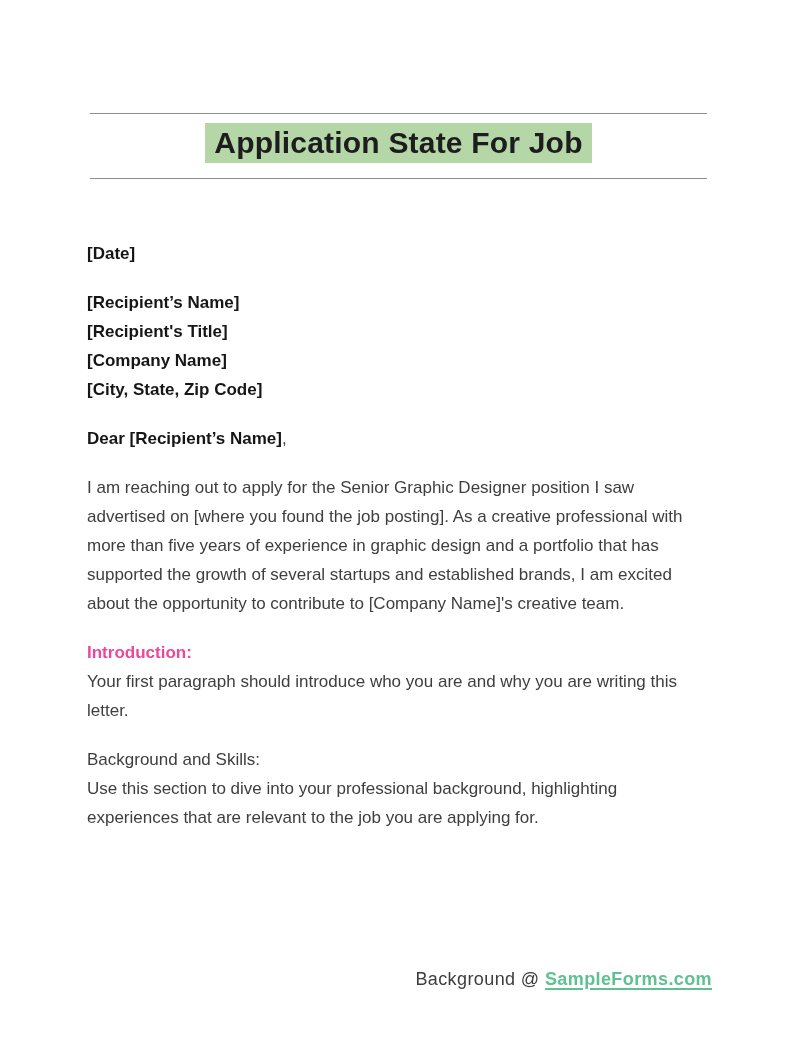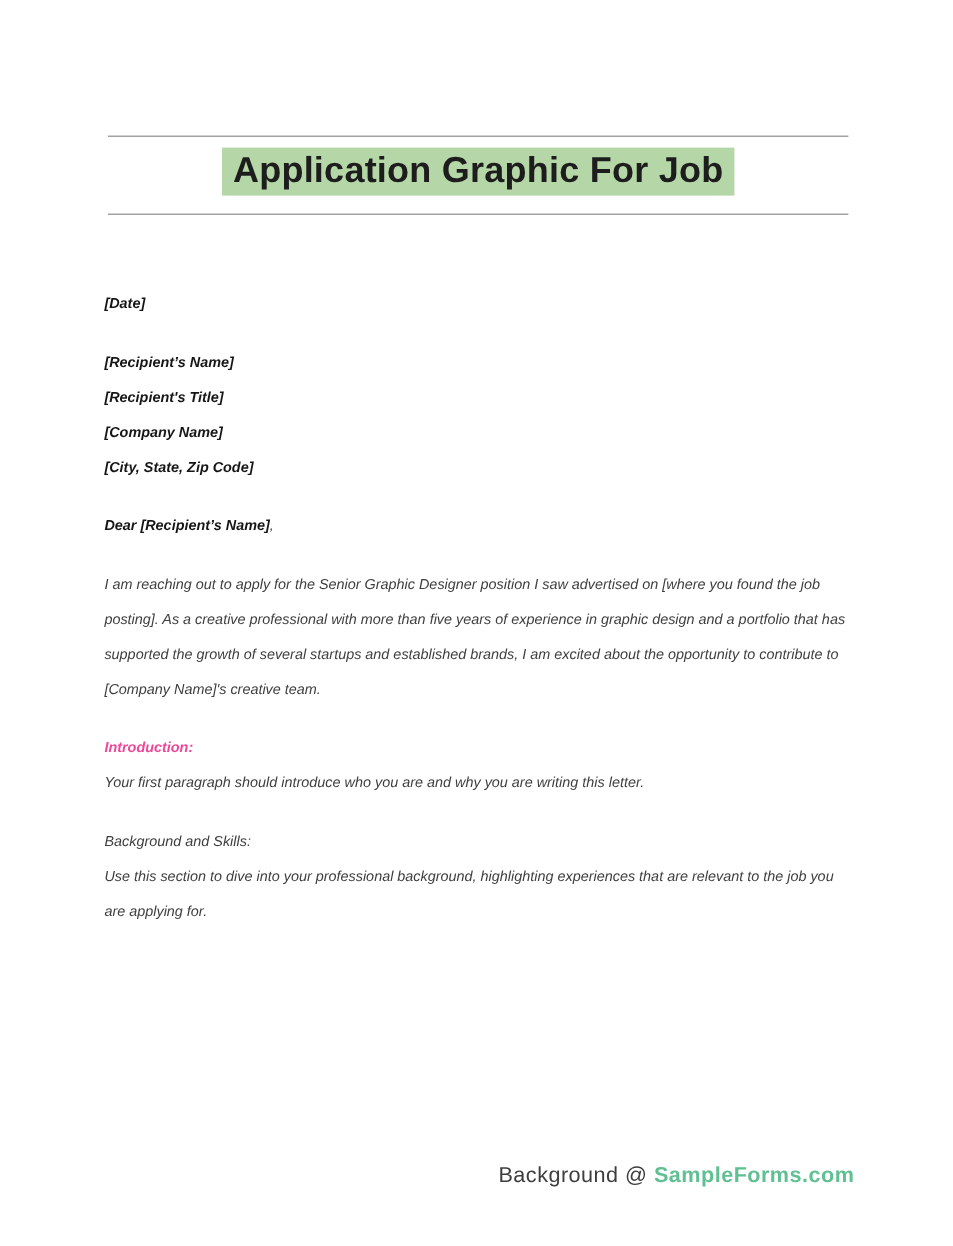--- a/index.html
+++ b/index.html
@@ -26,55 +26,55 @@
     font-size: 30px;
     line-height: 34px;
     font-weight: bold;
     color: #1d1d1d;
     letter-spacing: 0.2px;
   }
   
   .letter {
     margin: 60px 87px 0 87px;
     width: 620px;
-    font-size: 12px;
+    font-size: 17px;
     line-height: 29px;
     color: #3e3e3e;
-    font-style: italic;
   }
   .letter p { margin: 0 0 20px 0; }
   .bold { font-weight: bold; color: #161616; }
   .section-label { display: block; }
   .section-label.is-bold { font-weight: bold; color: #ec4899; }
   
   .footer {
     position: absolute;
     top: 967px;
     right: 82px;
     font-size: 18px;
     line-height: 24px;
     color: #3d3d3d;
     letter-spacing: 0.4px;
     white-space: nowrap;
   }
   .footer-link {
     font-weight: bold;
     color: #5fc092;
+    text-decoration: underline;
     text-decoration-thickness: 2px;
     text-underline-offset: 3px;
     cursor: pointer;
   }
 </style>
 </head>
 <body>
 
 <div class="page">
 
   <div class="title-block">
-    <span class="title-highlight" style="background: rgb(181, 214, 167);">Application Graphic For Job</span>
+    <span class="title-highlight" style="background: rgb(181, 214, 167);">Application State For Job</span>
   </div>
 
   <div class="letter">
 
     <p class="bold">[Date]</p>
 
     <p class="bold">
       <span class="section-label">[Recipient’s Name]</span>
       <span class="section-label">[Recipient's Title]</span>
       <span class="section-label">[Company Name]</span>

